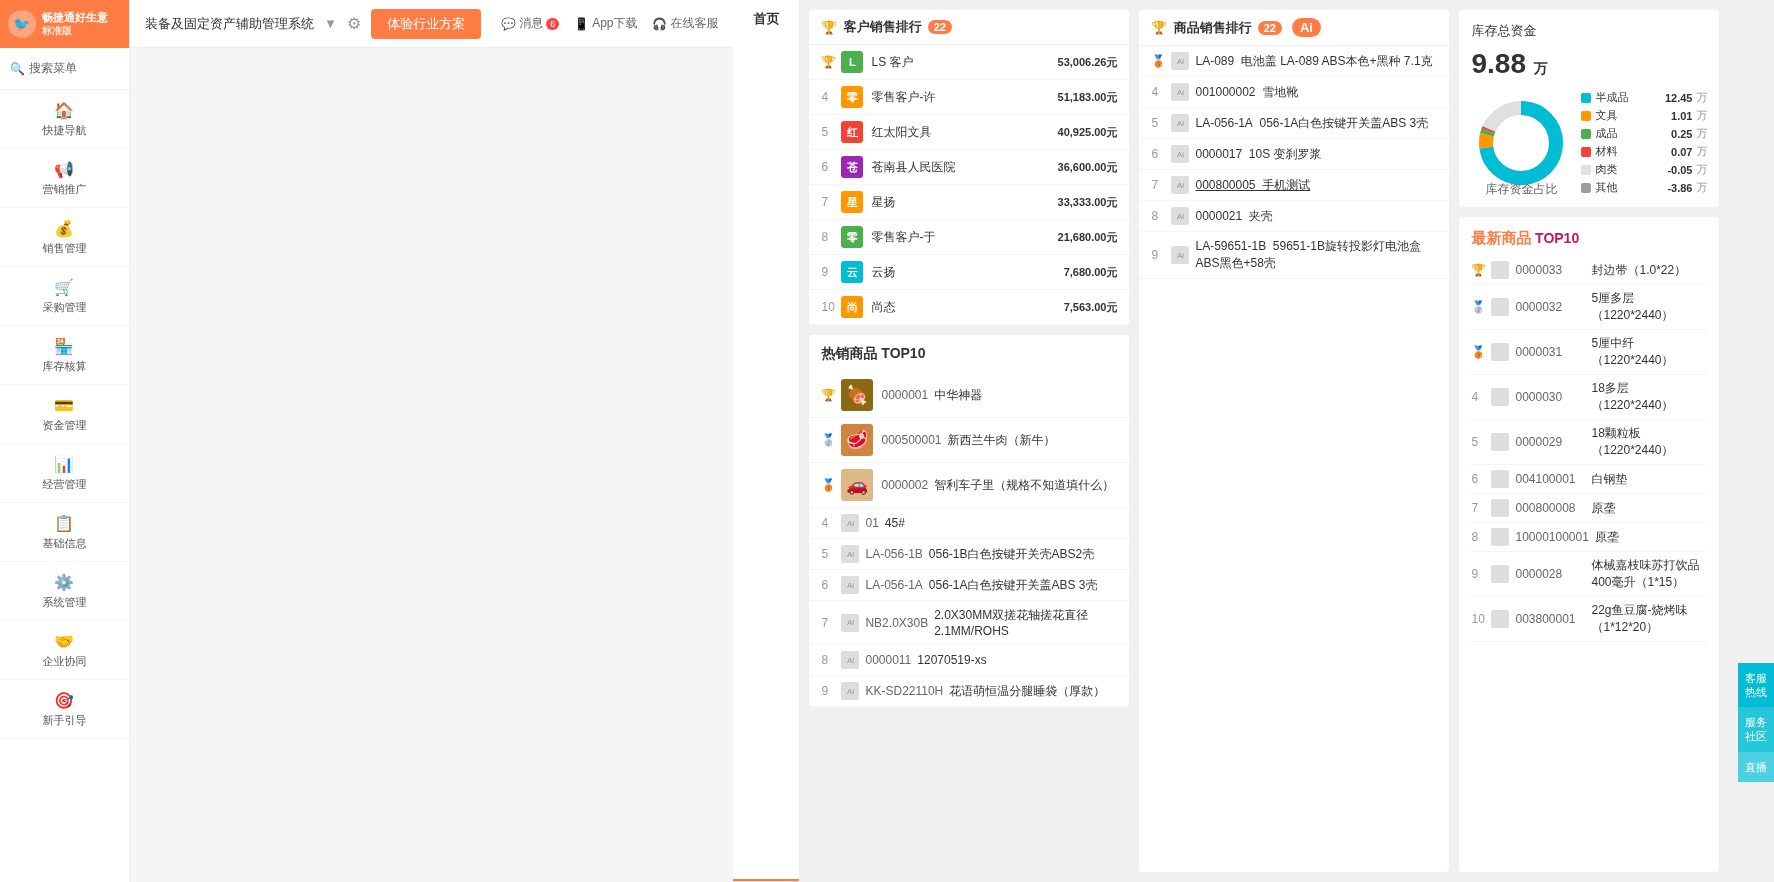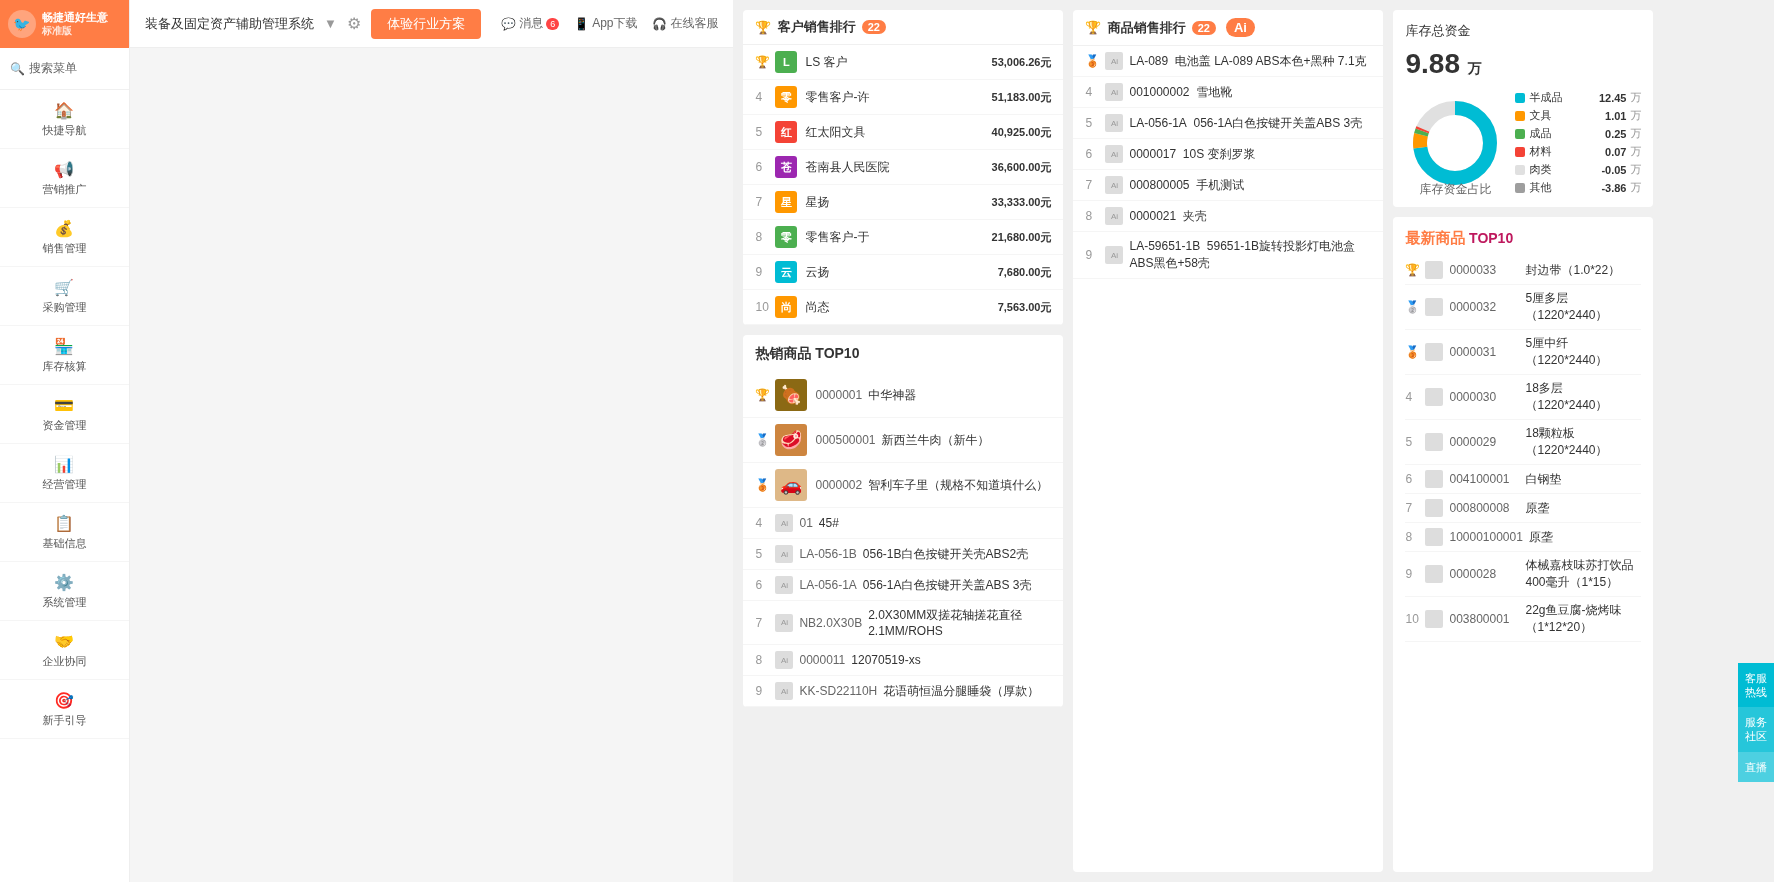--- a/index.html
+++ b/index.html
@@ -179,20 +179,23 @@
         <span>📱</span>
         <span>App下载</span>
       </div>
       <div class="action-item">
         <span>🎧</span>
         <span>在线客服</span>
       </div>
     </div>
   </div>
 
+  <div class="nav-tabs">
+    <div class="nav-tab active">首页</div>
+  </div>
 
   <div class="content">
 
     <div style="display:flex;flex-direction:column;gap:10px;flex:0 0 320px;">
 
       <div class="panel">
         <div class="panel-header">
           <span>🏆</span>
           <span>客户销售排行</span>
           <span class="badge-num">22</span>
@@ -343,21 +346,21 @@
             <span class="rank-name" style="font-size:12px;">LA-056-1A&nbsp;&nbsp;056-1A白色按键开关盖ABS 3壳</span>
           </div>
           <div class="rank-row">
             <span class="rank-num" style="color:#999;">6</span>
             <div class="hot-grey-box">Ai</div>
             <span class="rank-name" style="font-size:12px;">0000017&nbsp;&nbsp;10S 变刹罗浆</span>
           </div>
           <div class="rank-row">
             <span class="rank-num" style="color:#999;">7</span>
             <div class="hot-grey-box">Ai</div>
-            <span class="rank-name" style="font-size:12px;">000800005&nbsp;&nbsp;手机测试</span>
+            <span class="rank-name" style="font-size:12px;text-decoration:underline;">000800005&nbsp;&nbsp;手机测试</span>
           </div>
           <div class="rank-row">
             <span class="rank-num" style="color:#999;">8</span>
             <div class="hot-grey-box">Ai</div>
             <span class="rank-name" style="font-size:12px;">0000021&nbsp;&nbsp;夹壳</span>
           </div>
           <div class="rank-row">
             <span class="rank-num" style="color:#999;">9</span>
             <div class="hot-grey-box">Ai</div>
             <span class="rank-name" style="font-size:12px;">LA-59651-1B&nbsp;&nbsp;59651-1B旋转投影灯电池盒ABS黑色+58壳</span>

